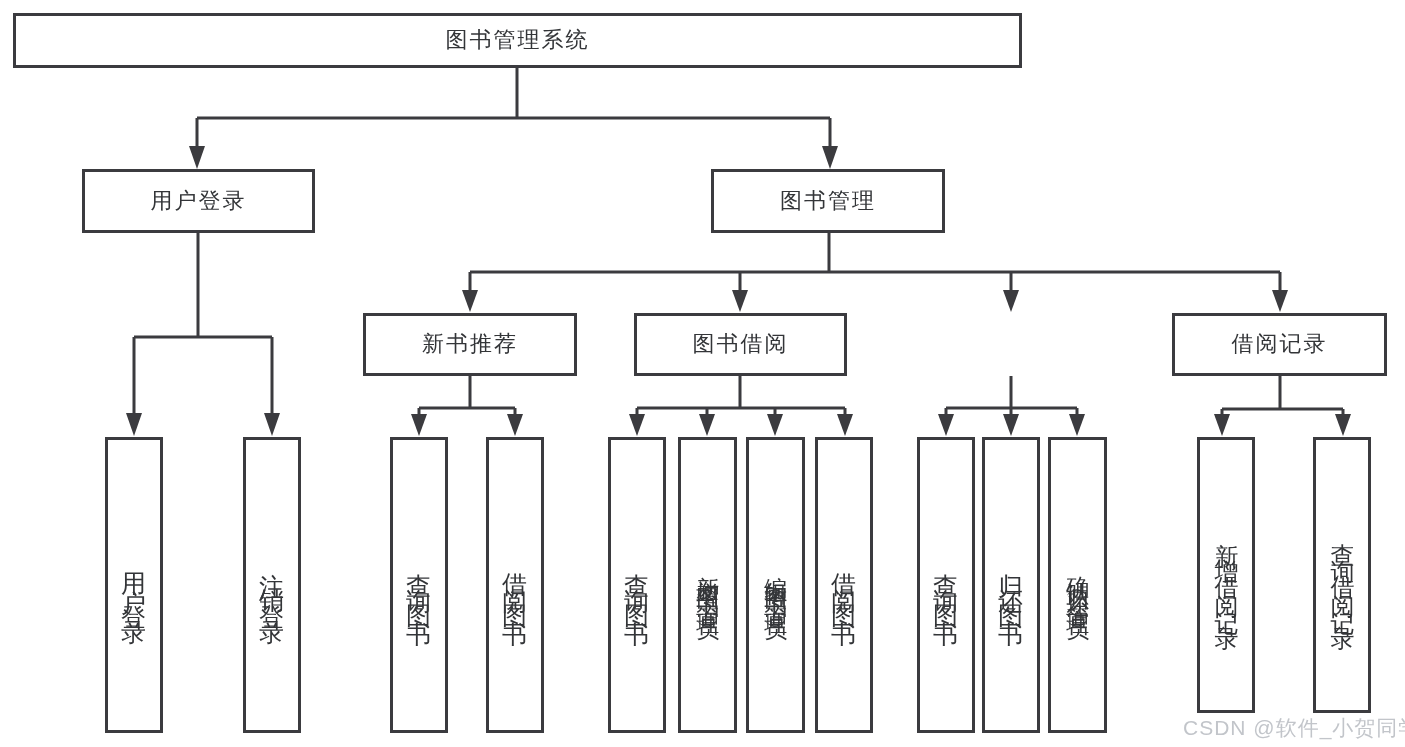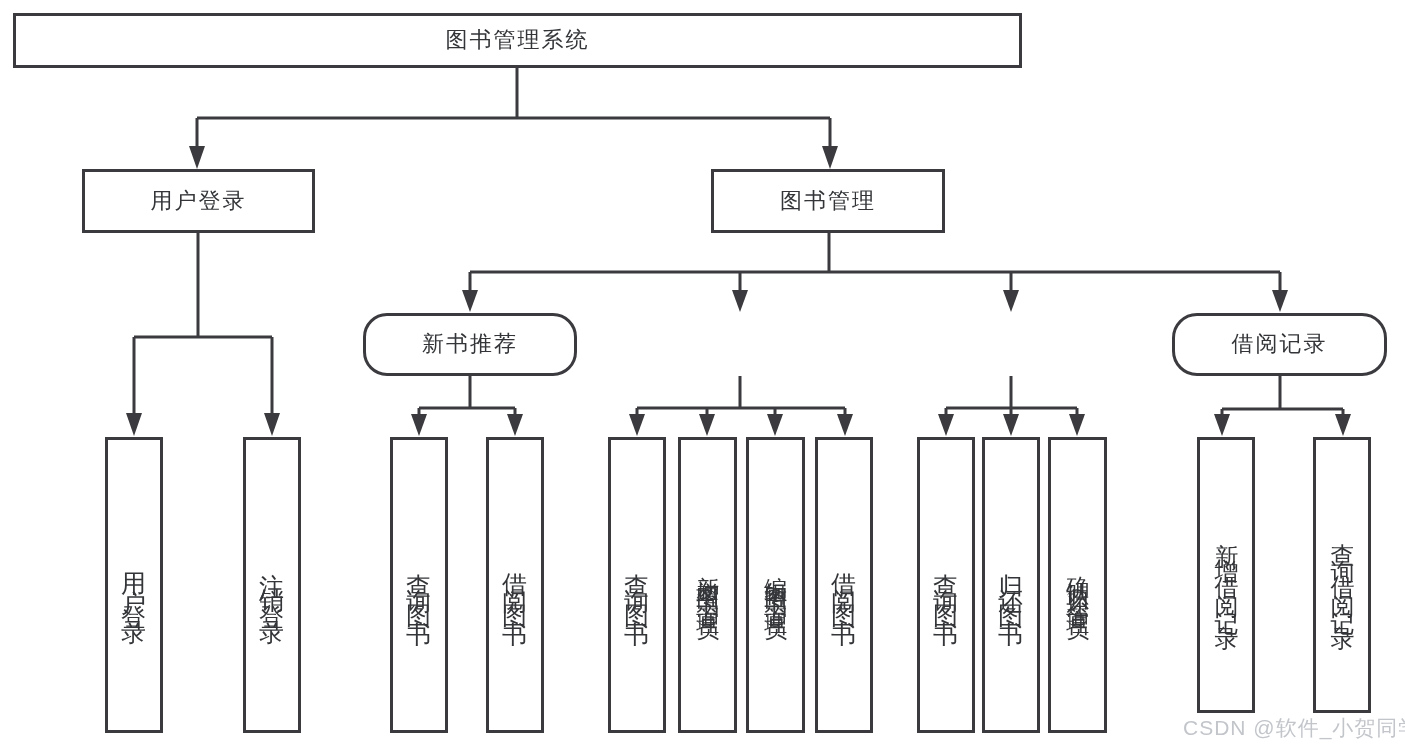--- a/index.html
+++ b/index.html
@@ -67,22 +67,23 @@
       <polygon points="1214,414 1230,414 1222,436"></polygon>
       <polygon points="1335,414 1351,414 1343,436"></polygon>
     </g>
   </svg>
 
   <div class="box h" style="left:13px; top:13px; width:1009px; height:55px;">图书管理系统</div>
 
   <div class="box h" style="left:82px; top:169px; width:233px; height:64px;">用户登录</div>
   <div class="box h" style="left:711px; top:169px; width:234px; height:64px;font-family:Liberation Serif, serif;">图书管理</div>
 
-  <div class="box h" style="left:363px; top:313px; width:214px; height:63px;border-radius:24px;">新书推荐</div>
-  <div class="box h" style="left:1172px; top:313px; width:215px; height:63px;border-radius:25px;">借阅记录</div>
+  <div class="box h" style="left:363px; top:313px; width:214px; height:63px;">新书推荐</div>
+  <div class="box h" style="left:634px; top:313px; width:213px; height:63px;">图书借阅</div>
+  <div class="box h" style="left:1172px; top:313px; width:215px; height:63px;">借阅记录</div>
 
   <div class="box v v4" style="left:105px; top:437px; width:58px; height:296px;">用户登录</div>
   <div class="box v v4" style="left:243px; top:437px; width:58px; height:296px;">注销登录</div>
 
   <div class="box v v4" style="left:390px; top:437px; width:58px; height:296px;">查询图书</div>
   <div class="box v v4" style="left:486px; top:437px; width:58px; height:296px;">借阅图书</div>
 
   <div class="box v v4" style="left:608px; top:437px; width:58px; height:296px;">查询图书</div>
   <div class="box v v9" style="left:678px; top:437px; width:59px; height:296px;">新增图书（管理员）</div>
   <div class="box v v9" style="left:746px; top:437px; width:59px; height:296px;">编辑图书（管理员）</div>

